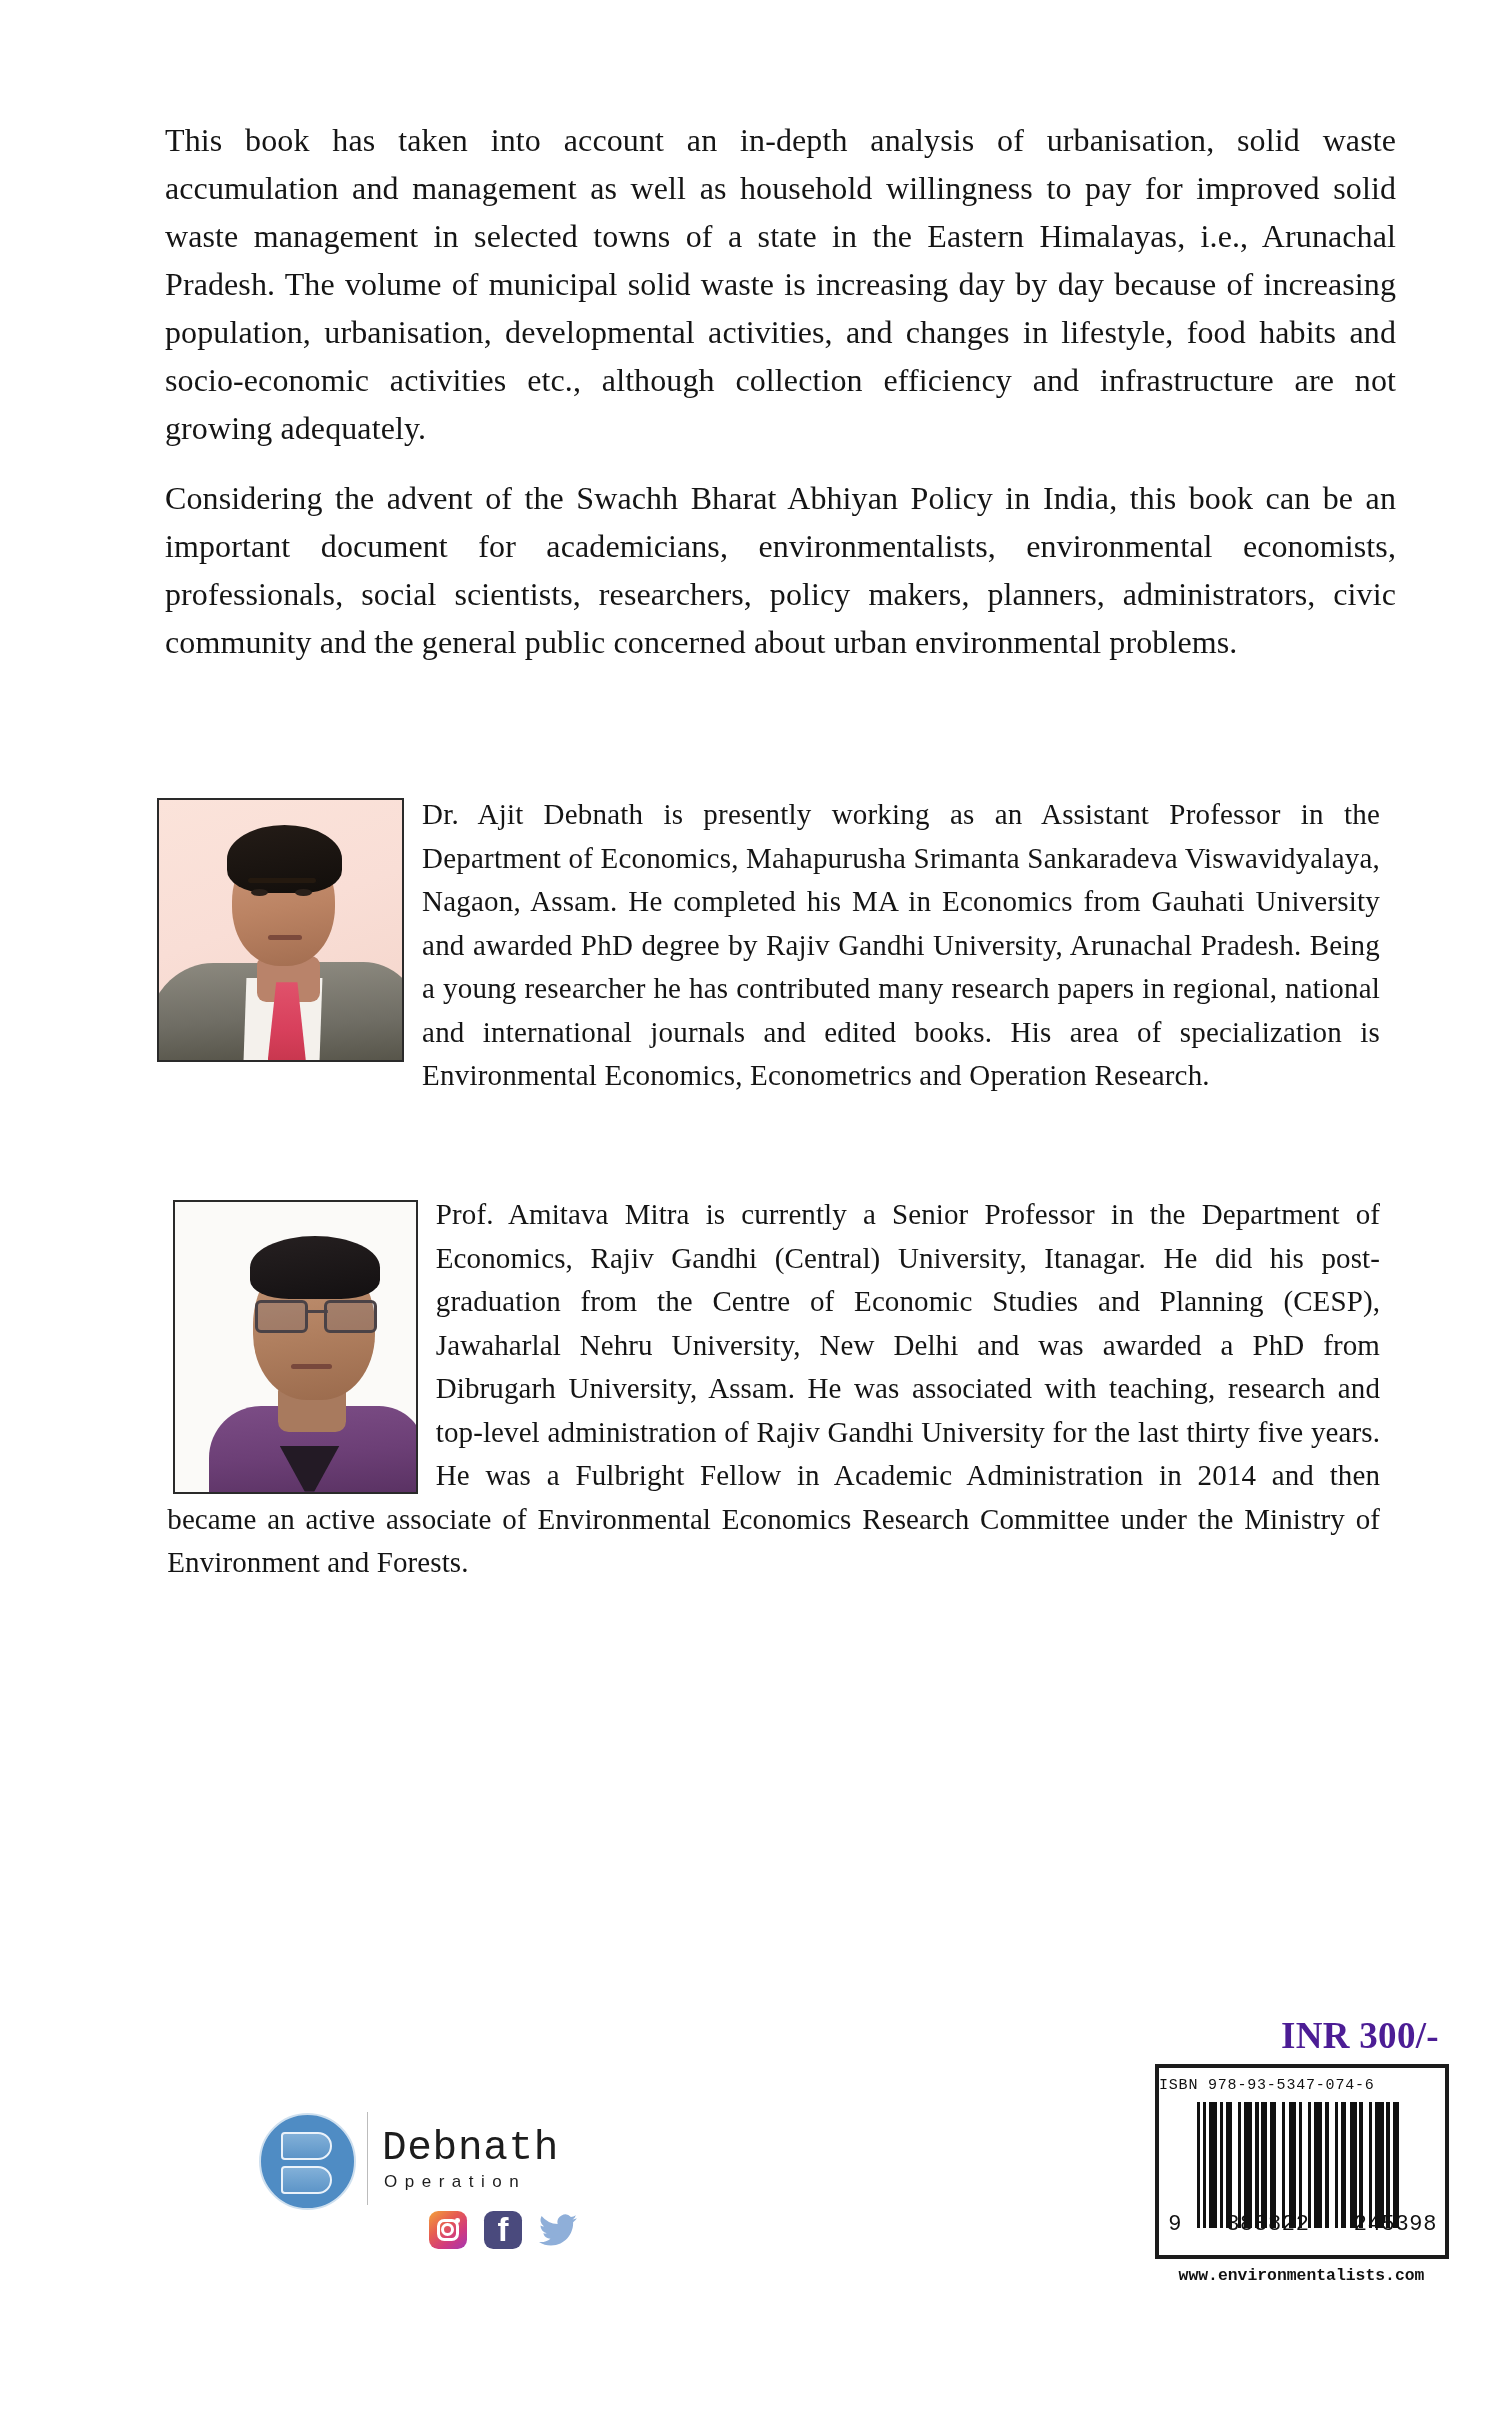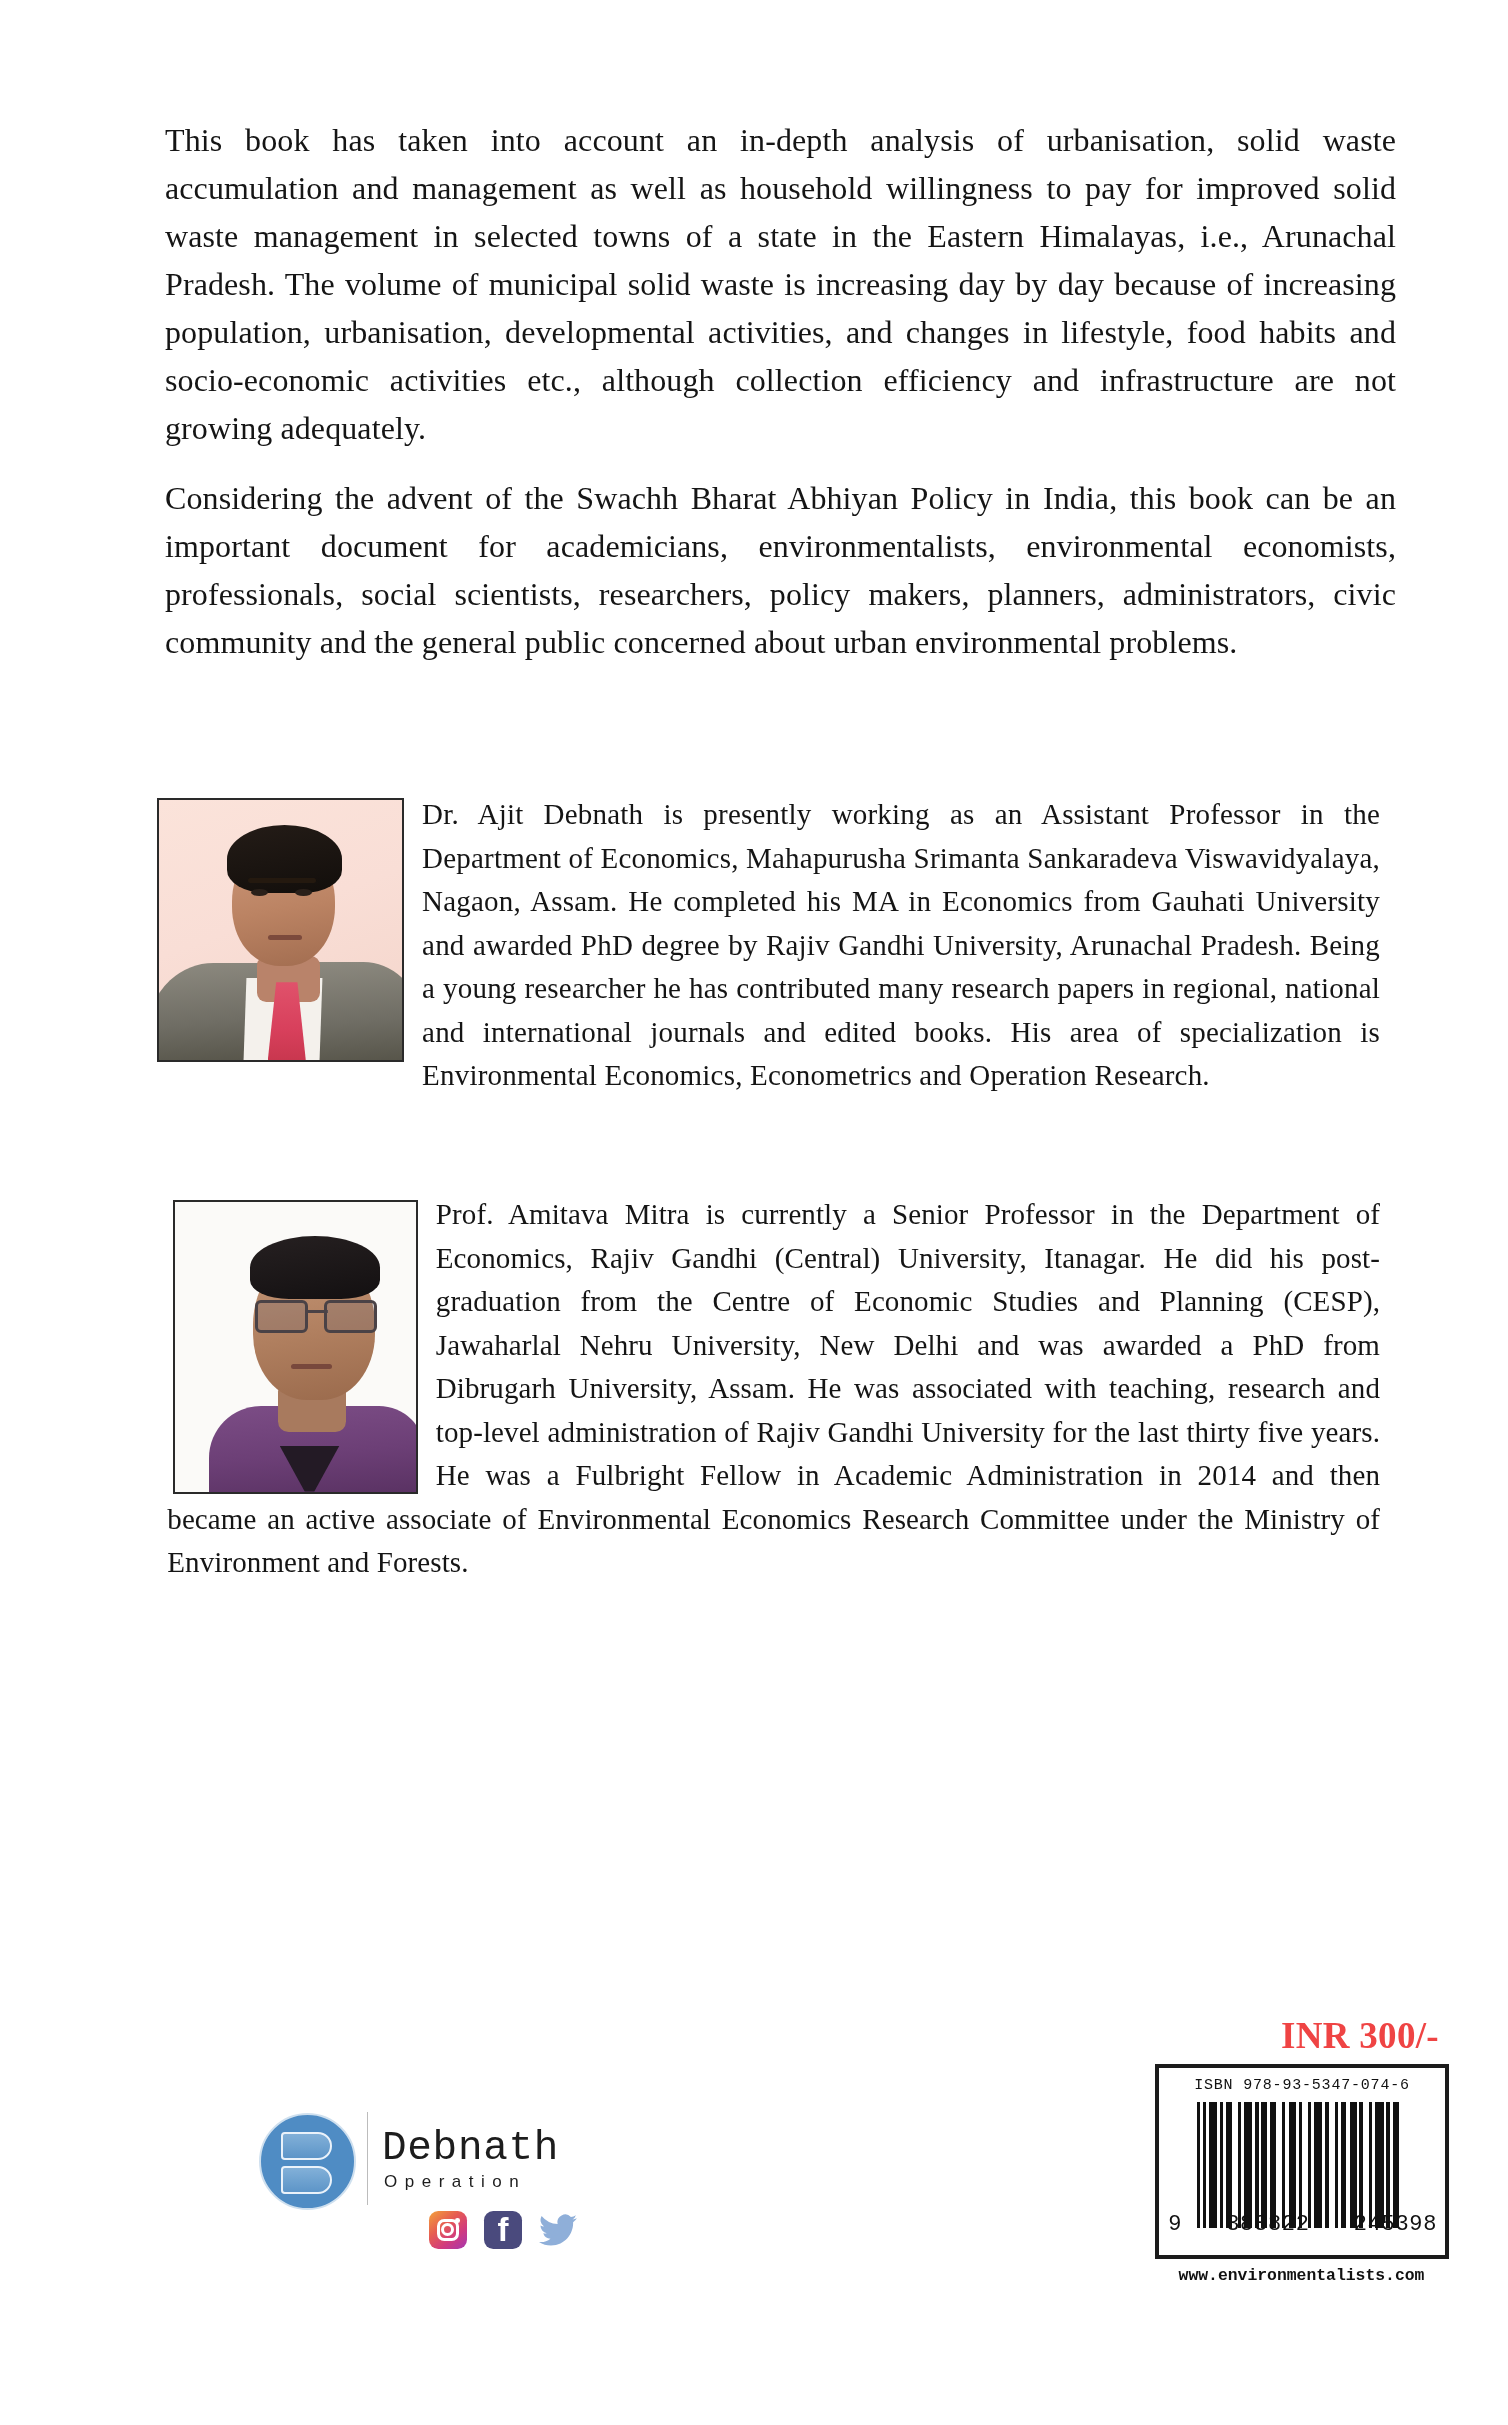--- a/index.html
+++ b/index.html
@@ -253,36 +253,35 @@
   .ico-twitter svg { display: block; }
 
   
   .price {
     position: absolute;
     left: 1281px;
     top: 2014px;
     font-size: 37px;
     font-weight: bold;
     letter-spacing: 0.3px;
-    color: #ef4444;
+    color: #4c1d95;
     white-space: nowrap;
   }
   .barcode-box {
     position: absolute;
     left: 1155px;
     top: 2064px;
     width: 294px;
     height: 195px;
     border: 4.6px solid #1b1b1b;
     background: #fff;
     box-sizing: border-box;
   }
   .isbn-text {
     position: absolute; left: 0; right: 0; top: 9.2px;
-    text-align: center;
     font-family: "Liberation Mono", "DejaVu Sans Mono", monospace;
     font-size: 15px;
     letter-spacing: 0.8px;
     color: #111;
     white-space: nowrap;
   }
   .bars {
     position: absolute;
     left: 38px; top: 34px;
     width: 217px; height: 126px;

